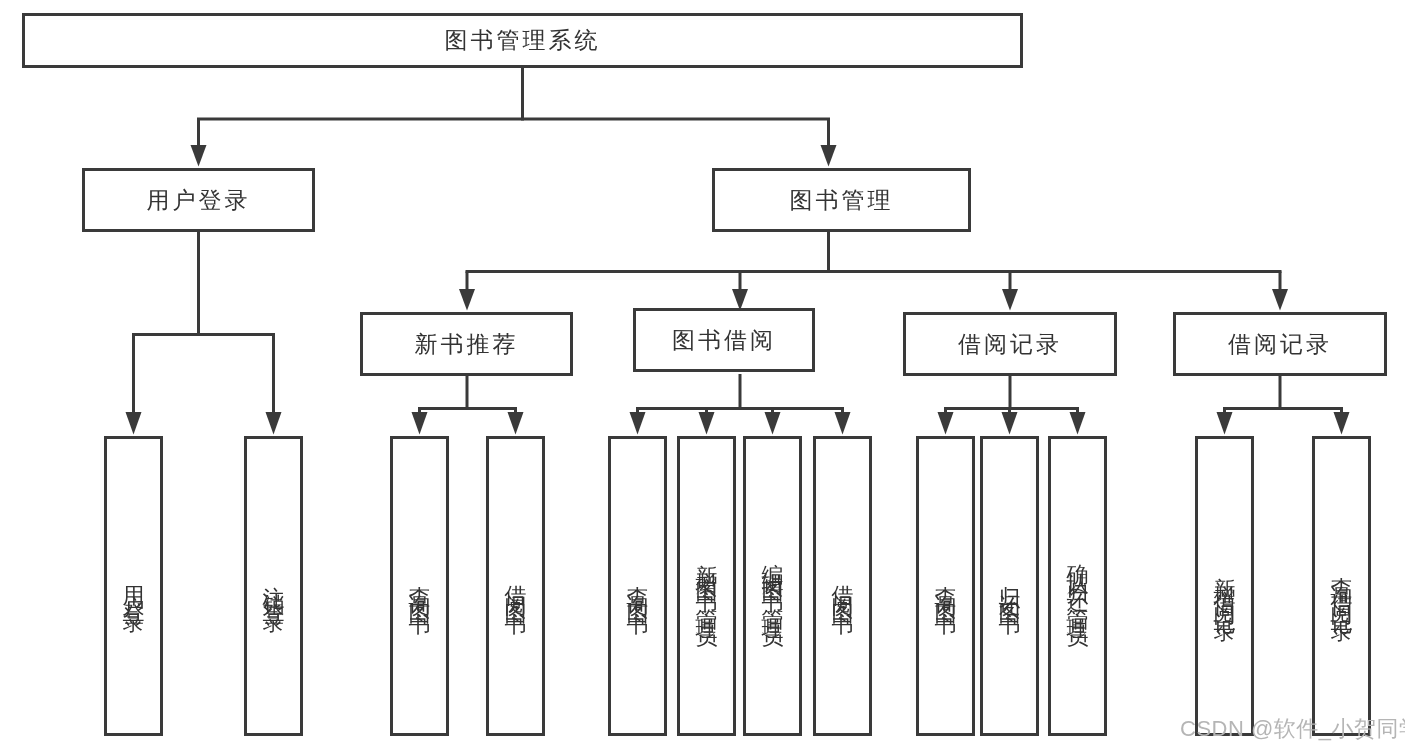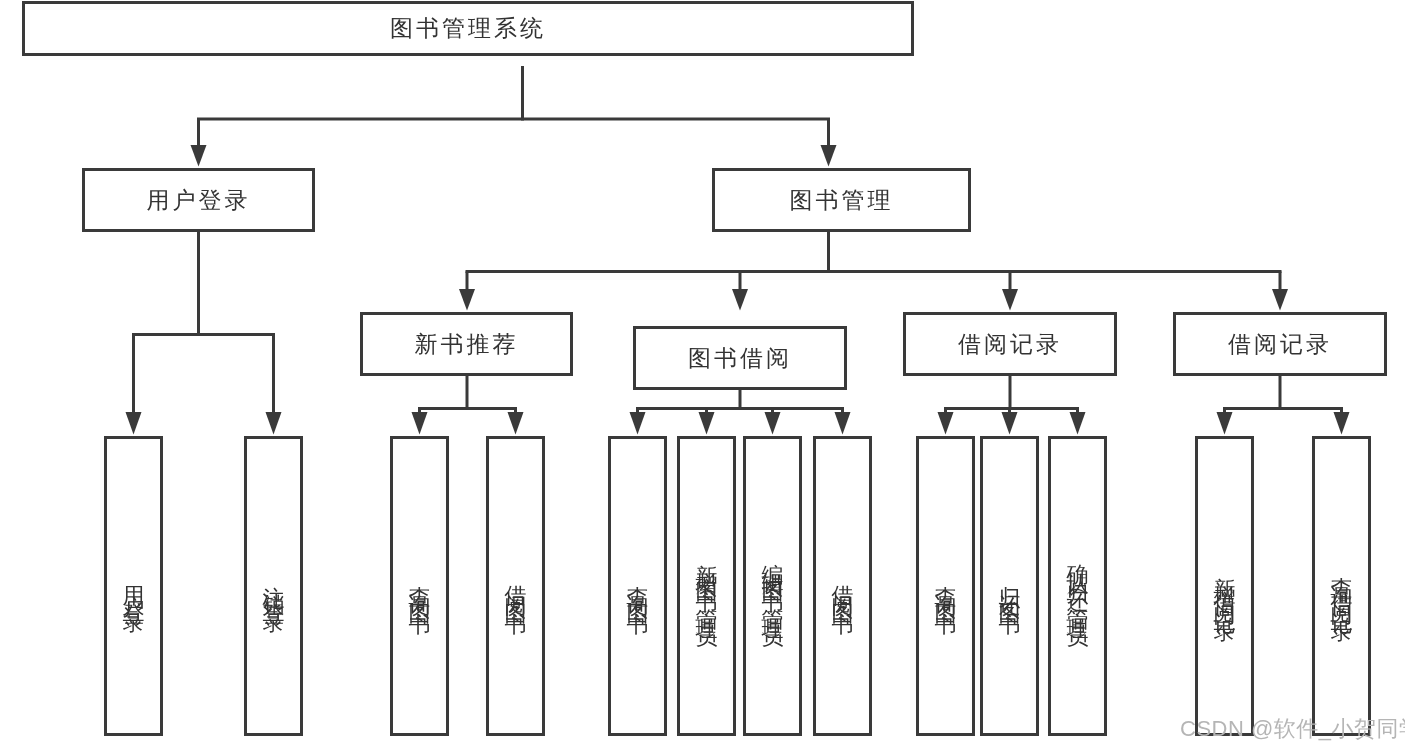--- a/index.html
+++ b/index.html
@@ -114,27 +114,27 @@
     <polygon points="1069.5,412 1085.5,412 1077.5,434.5"></polygon>
 
     <line x1="1280" y1="374" x2="1280" y2="410"></line>
     <line x1="1223" y1="408.5" x2="1343" y2="408.5"></line>
     <line x1="1224.5" y1="408.5" x2="1224.5" y2="414"></line>
     <polygon points="1216.5,412 1232.5,412 1224.5,434.5"></polygon>
     <line x1="1341.5" y1="408.5" x2="1341.5" y2="414"></line>
     <polygon points="1333.5,412 1349.5,412 1341.5,434.5"></polygon>
   </svg>
 
-  <div class="box h" style="left:22px;top:1px;width:892px;height:55px">图书管理系统</div>
+  <div class="box h" style="left:22px;top:13px;width:1001px;height:55px">图书管理系统</div>
 
   <div class="box h" style="left:82px;top:168px;width:233px;height:64px">用户登录</div>
   <div class="box h" style="left:712px;top:168px;width:259px;height:64px">图书管理</div>
 
   <div class="box h" style="left:360px;top:312px;width:213px;height:64px">新书推荐</div>
-  <div class="box h" style="left:633px;top:326px;width:214px;height:64px">图书借阅</div>
+  <div class="box h" style="left:633px;top:308px;width:182px;height:64px">图书借阅</div>
   <div class="box h" style="left:903px;top:312px;width:214px;height:64px">借阅记录</div>
   <div class="box h" style="left:1173px;top:312px;width:214px;height:64px">借阅记录</div>
 
   <div class="box v" style="left:104px;top:436px;width:59px;height:300px">用户登录</div>
   <div class="box v" style="left:244px;top:436px;width:59px;height:300px">注销登录</div>
 
   <div class="box v" style="left:390px;top:436px;width:59px;height:300px">查询图书</div>
   <div class="box v" style="left:486px;top:436px;width:59px;height:300px">借阅图书</div>
 
   <div class="box v" style="left:608px;top:436px;width:59px;height:300px">查询图书</div>

